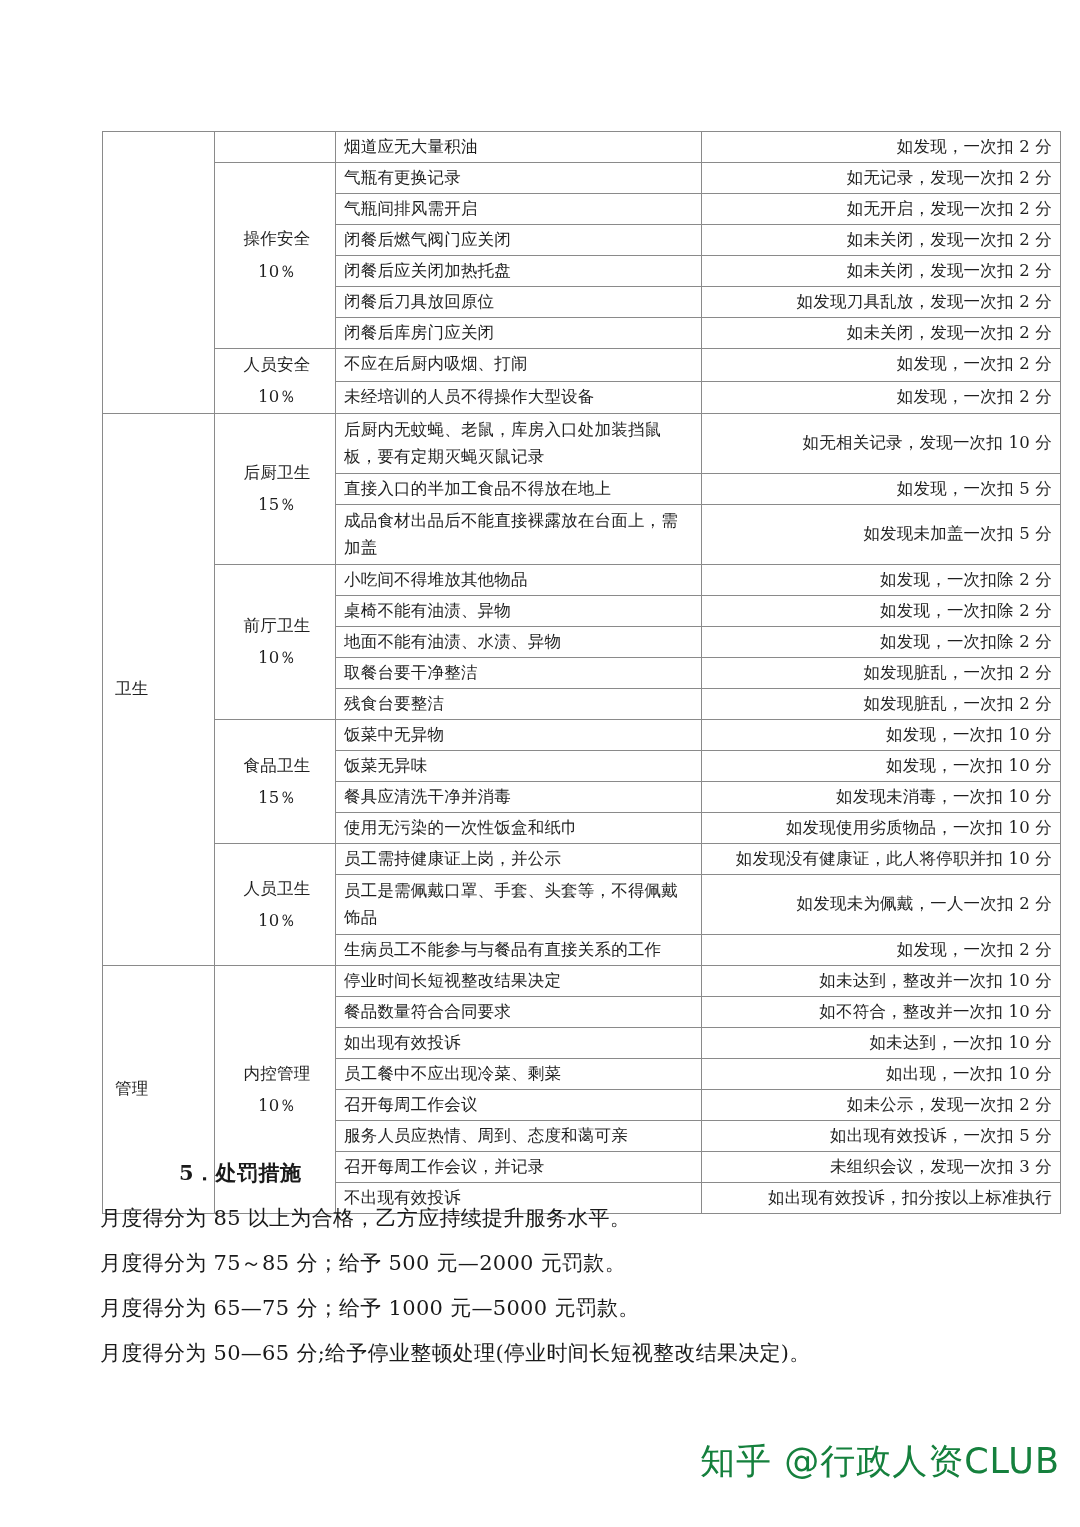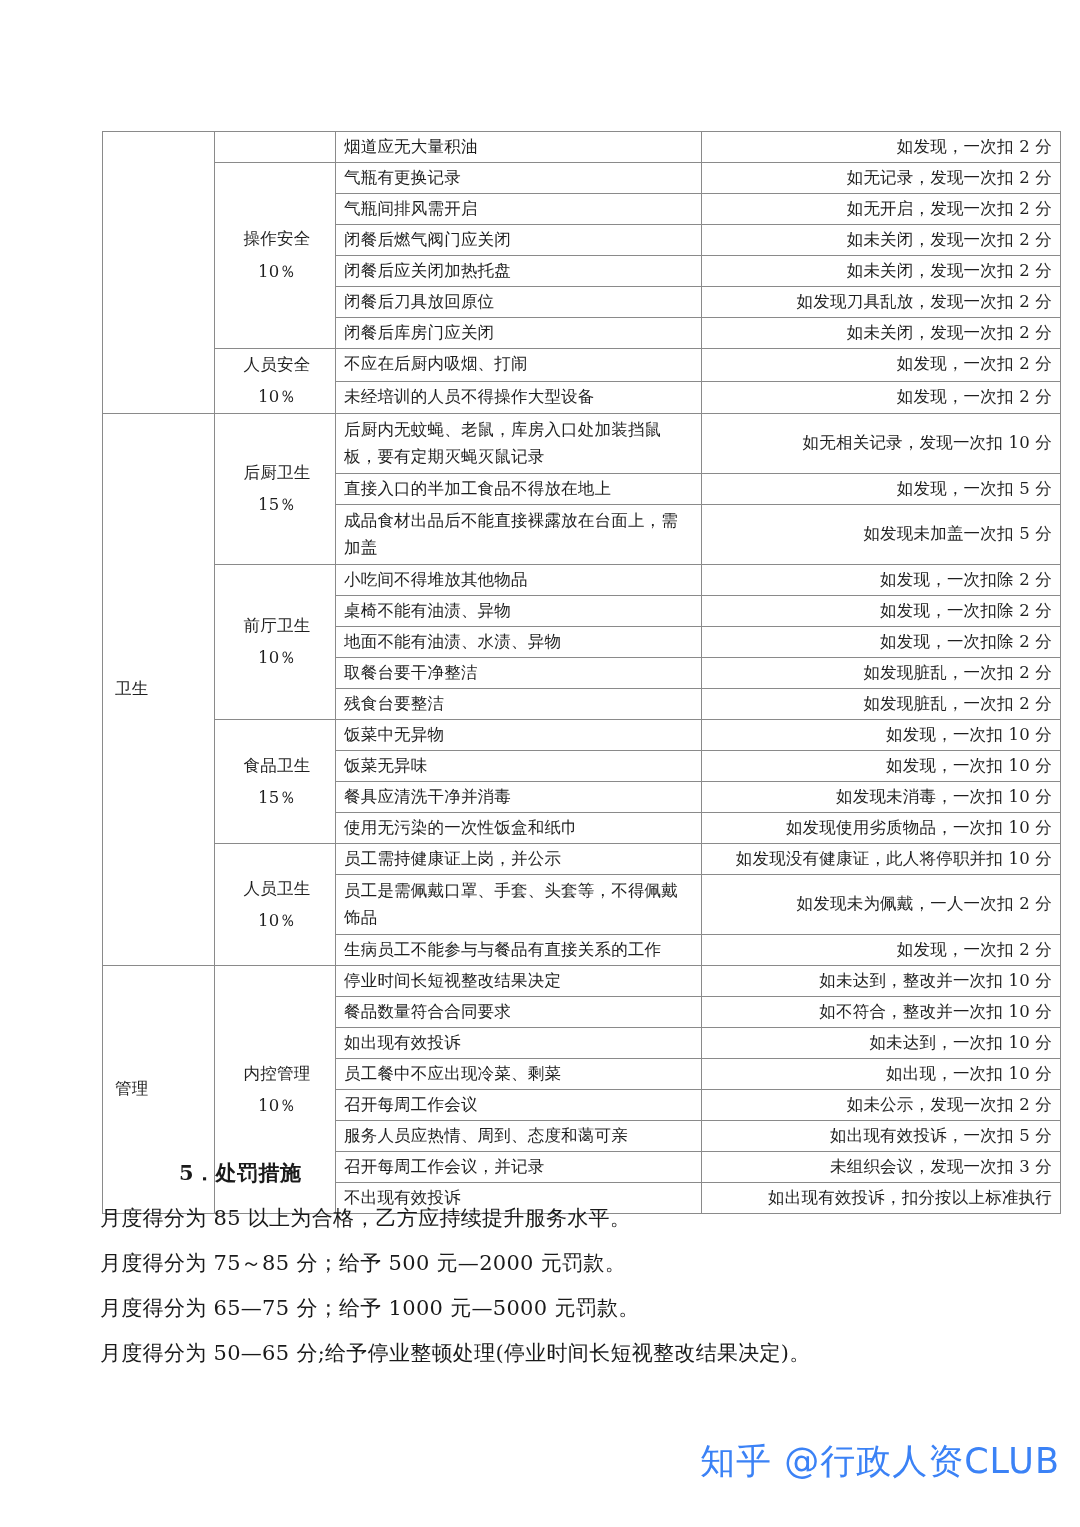--- a/index.html
+++ b/index.html
@@ -95,21 +95,21 @@
     font-family: "DejaVu Serif", "Liberation Serif", serif;
   }
 
   
   .watermark {
     position: absolute;
     right: 36px;
     top: 1444px;
     font-size: 35px;
     line-height: 1;
-    color: #3b82f6;
+    color: #15803d;
     font-family: "DejaVu Sans", "Liberation Sans", sans-serif;
     letter-spacing: 1px;
     white-space: nowrap;
     user-select: none;
   }
 </style>
 </head>
 <body>
 
 <div class="page">

